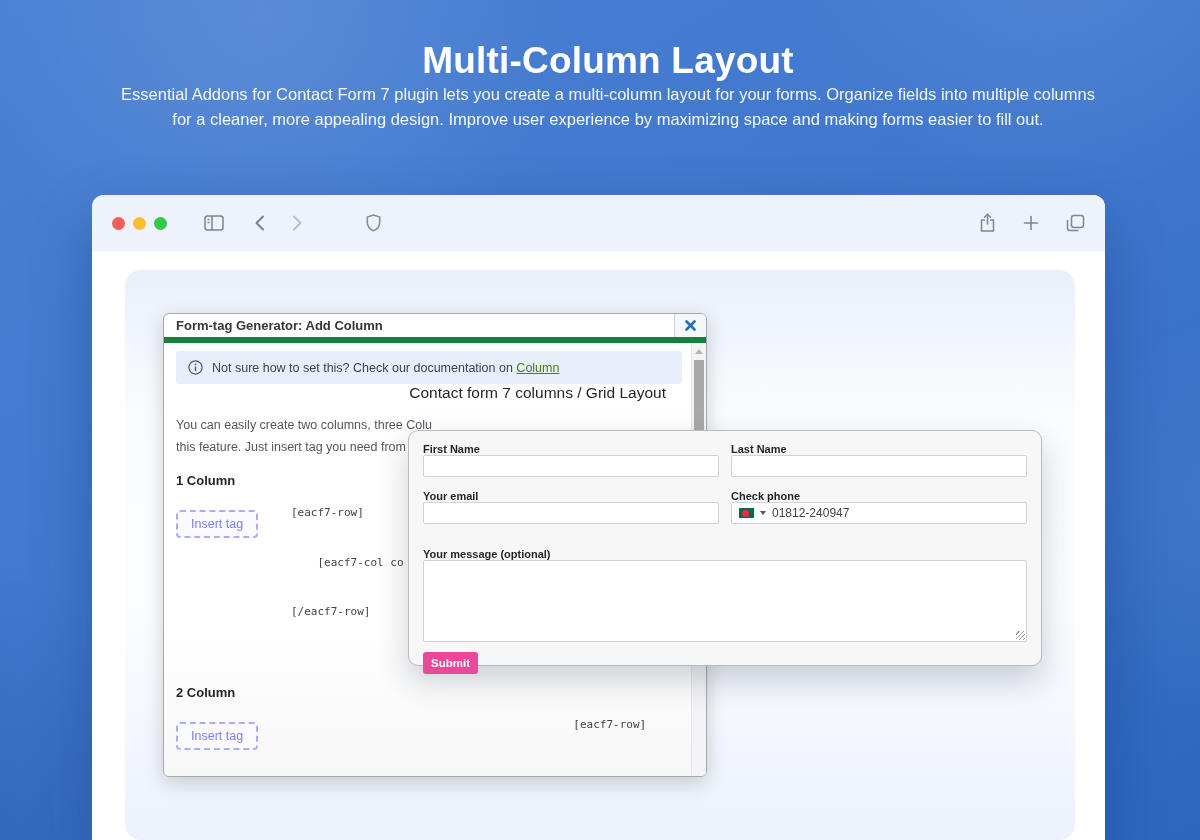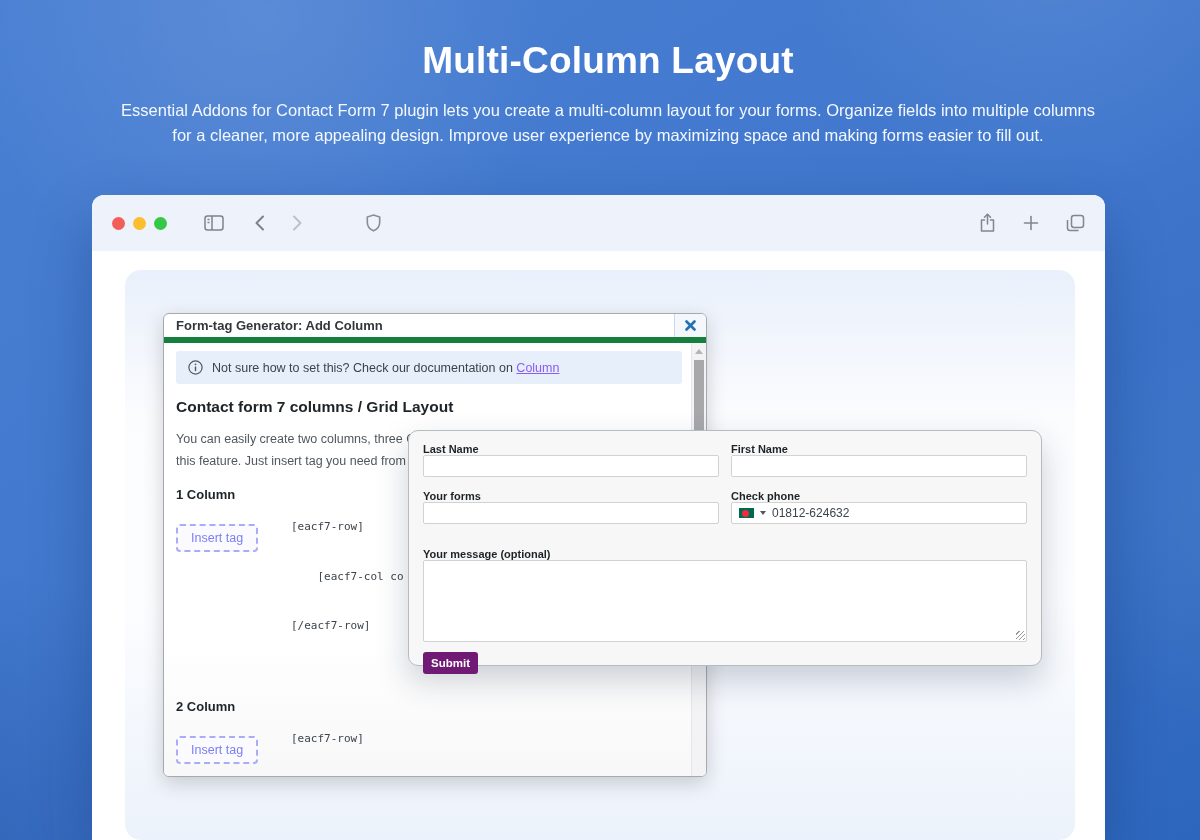--- a/index.html
+++ b/index.html
@@ -11,21 +11,21 @@
       radial-gradient(circle 420px at 22% 2%, rgba(255,255,255,0.10), rgba(255,255,255,0.0) 71%),
       radial-gradient(circle 380px at 88% -8%, rgba(255,255,255,0.09), rgba(255,255,255,0.0) 70%),
       radial-gradient(circle 500px at -6% 108%, rgba(9,47,120,0.28), rgba(9,47,120,0.0) 70%),
       radial-gradient(circle 300px at 104% 62%, rgba(255,255,255,0.06), rgba(255,255,255,0.0) 70%),
       linear-gradient(150deg, #4a80d3 0%, #3f76cc 55%, #2d67bd 100%);
   }
 
   
   .hero { position:absolute; top:0; left:0; right:0; text-align:center; color:#fff; z-index:1;padding-left:16px; }
   .hero h1 { margin-top:40px; font-size:37px; font-weight:800; letter-spacing:0.2px; }
-  .hero p { margin:16px auto 0; width:985px; font-size:16.5px; line-height:24.5px; color:#f4f8ff; }
+  .hero p { margin:0 auto 0; width:985px; font-size:16.5px; line-height:24.5px; color:#f4f8ff; }
 
   
   .browser { position:absolute; left:92px; top:195px; width:1013px; height:645px;
     background:#fff; border-radius:12px 12px 0 0; box-shadow:0 24px 60px rgba(10,35,90,.30); z-index:2; }
   .toolbar { height:56px; background:#edf2fb; border-radius:12px 12px 0 0;
     display:flex; align-items:center; padding:0 20px; }
   .traffic { display:flex; gap:8px; }
   .dot { width:13px; height:13px; border-radius:50%; }
   .dot.r { background:#f35f58; } .dot.y { background:#fbbe2e; } .dot.g { background:#35c748; }
   .tbicon { display:flex; align-items:center; justify-content:center; color:#8187922; }
@@ -47,26 +47,26 @@
   .modal-titlebar { height:29px; flex:none; border-bottom:6px solid #15803d;
     display:flex; align-items:stretch; }
   .modal-title { flex:1; display:flex; align-items:center; padding-left:12px;
     font-size:13px; font-weight:700; color:#32373c; }
   .modal-close { width:32px; display:flex; align-items:center; justify-content:center;
     border-left:1px solid #c9d8ea; background:#f4f8fd; cursor:pointer; }
   .modal-body { position:relative; flex:1; padding:8px 40px 10px 12px;
     background:linear-gradient(180deg,#fff 0%, #fff 60%, #f4f4f5 100%); }
   .notice { background:#e7f0fa; border-radius:3px; padding:9px 12px; display:flex; gap:9px;
     align-items:center; font-size:12.5px; color:#3c434a; width:506px; }
-  .notice a { color:#8b5cf6; text-decoration:underline; }
-  .m-heading { margin-top:14px; font-size:15.5px; font-weight:700; color:#1d2327; }
+  .notice a { color:#4d7c0f; text-decoration:underline; }
+  .m-heading { font-size:15.5px; font-weight:400; color:#1d2327;text-align:right; }
   .intro { margin-top:12px; font-size:12.5px; color:#50575e; line-height:22px;
     white-space:nowrap; overflow:hidden; }
   .section { display:flex; margin-top:14px; }
-  .section + .section { margin-top:30px; }
+  .section + .section { margin-top:30px;justify-content:space-between; }
   .sec-left { width:115px; flex:none; }
   .sec-label { font-size:13px; font-weight:700; color:#1d2327; line-height:17px; }
   .insert-btn { margin-top:21px; display:inline-block; padding:5px 13px; font-size:12.5px;
     color:#7b80f2; border:2px dashed #a9adf8; border-radius:4px; background:#fbfbff; cursor:pointer; }
   .code { font-family:"DejaVu Sans Mono", monospace; font-size:11px; line-height:16.5px;
     color:#3c434a; white-space:pre; }
 
   
   .sbar { position:absolute; top:0; right:0; bottom:0; width:15px; background:#f3f3f5;
     border-left:1px solid #e6e6e8; }
@@ -93,21 +93,21 @@
   .caret { width:0; height:0; border-left:3.5px solid transparent; border-right:3.5px solid transparent;
     border-top:4px solid #50575e; }
   .phone-val { font-size:12px; color:#3c434a; }
   .fmsg { margin-top:24px; }
   .ta-wrap { position:relative; margin-top:0; }
   textarea.fta { display:block; width:100%; height:82px; border:1px solid #d2d2d2; background:#fff;
     border-radius:2px; resize:none; font-family:"Liberation Sans", sans-serif; font-size:12px; padding:4px 6px; }
   .ta-grip { position:absolute; right:2px; bottom:2px; width:9px; height:9px;
     background:repeating-linear-gradient(135deg, transparent 0 2px, #9a9a9a 2px 3px); }
   .submit-btn { margin-top:10px; display:inline-block; height:22px; line-height:22px; padding:0 8px;
-    background:#701a75; color:#fff; font-size:11.5px; font-weight:700; border:none; border-radius:3px;
+    background:#ec4899; color:#fff; font-size:11.5px; font-weight:700; border:none; border-radius:3px;
     cursor:pointer; font-family:"Liberation Sans", sans-serif; }
 
   svg { display:block; }
 </style>
 </head>
 <body>
 
 <div class="stage">
 
   <div class="hero">
@@ -235,41 +235,41 @@
               </div>
             <div class="sb-thumb"></div>
 
           </div>
         </div>
       </div>
 
       <div class="formcard">
         <div class="fgrid">
           <div>
+            <label class="flabel">First Name</label>
+            <input class="finput" type="text" value="" style="">
+          </div>
+          <div>
             <label class="flabel">Last Name</label>
             <input class="finput" type="text" value="" style="">
           </div>
-          <div>
-            <label class="flabel">First Name</label>
-            <input class="finput" type="text" value="" style="">
-          </div>
         </div>
         <div class="fgrid frow2">
           <div>
-            <label class="flabel">Your forms</label>
+            <label class="flabel">Your email</label>
             <input class="finput" type="text" value="" style="">
           </div>
           <div>
             <label class="flabel">Check phone</label>
             <div class="phone">
               <span class="flag">
                   <span class="flag-dot"></span>
                 </span>
               <span class="caret"></span>
-              <span class="phone-val">01812-624632</span>
+              <span class="phone-val">01812-240947</span>
             </div>
           </div>
         </div>
         <div class="fmsg">
           <label class="flabel">Your message (optional)</label>
           <div class="ta-wrap">
             <textarea class="fta" style=""></textarea>
             <span class="ta-grip"></span>
           </div>
         </div>

